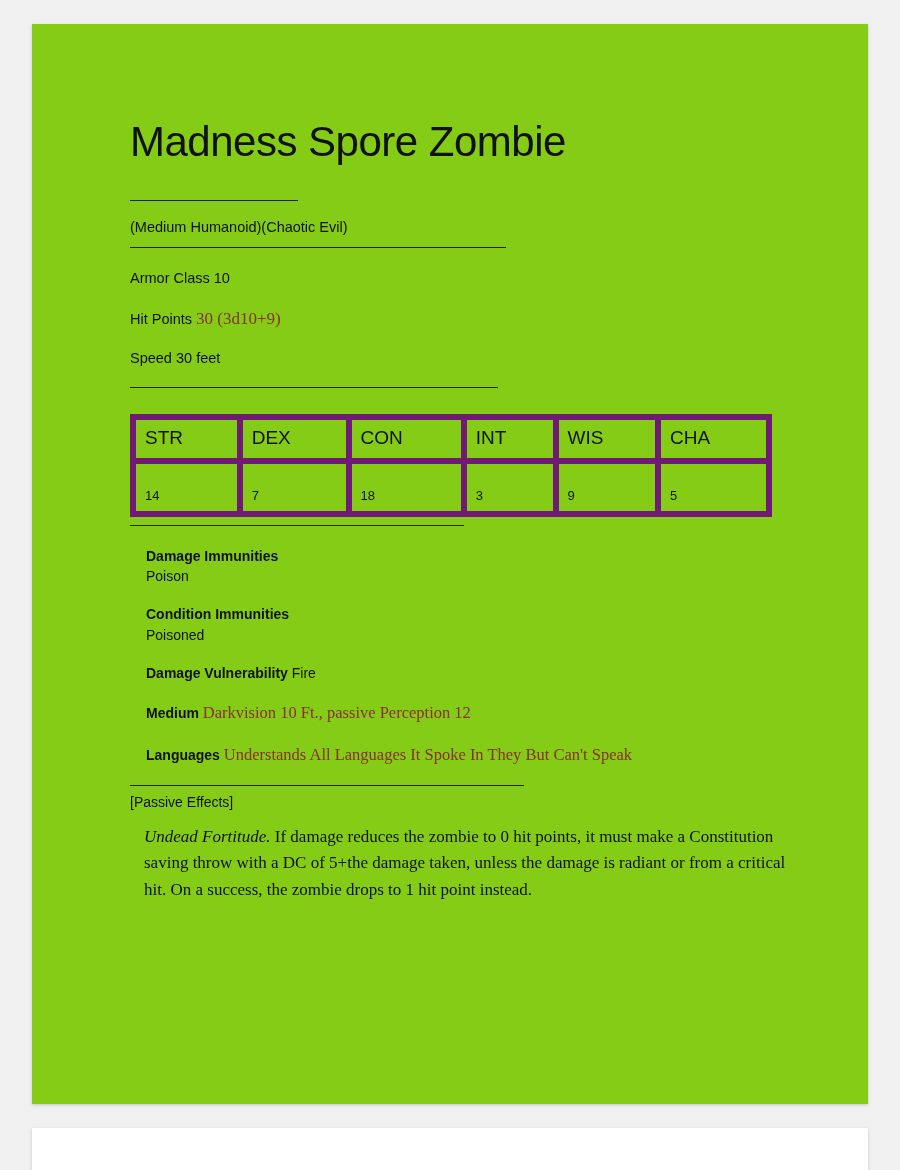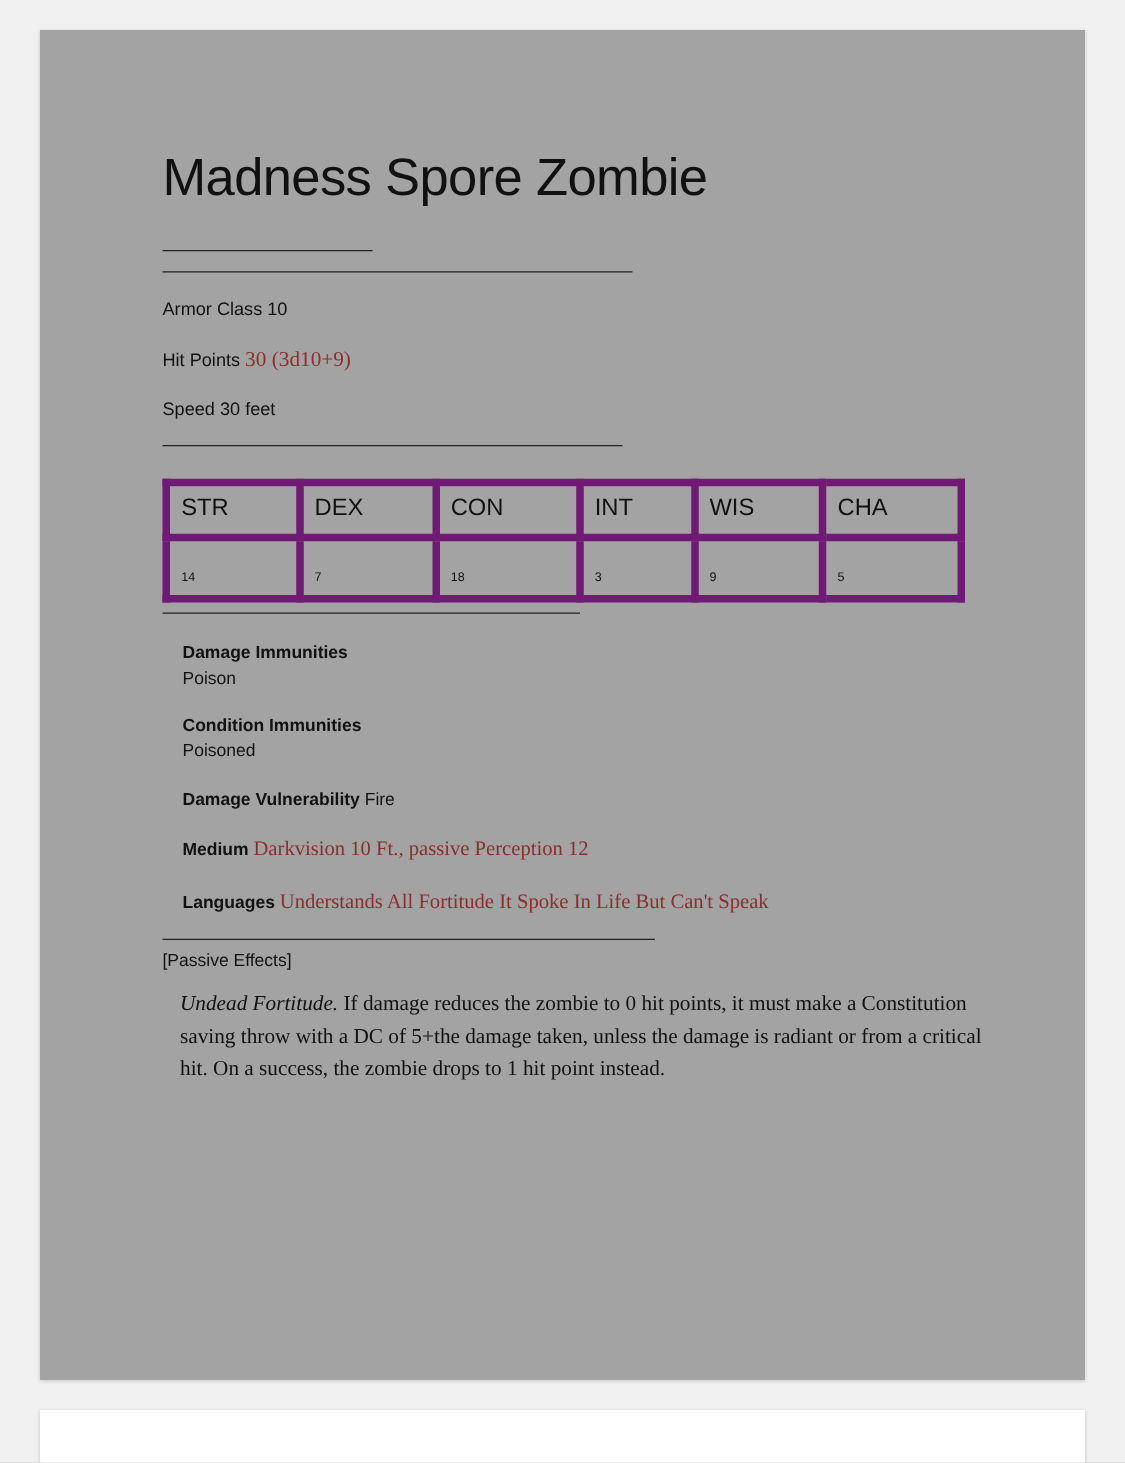--- a/index.html
+++ b/index.html
@@ -16,21 +16,21 @@
     height: 1170px;
     position: relative;
     background: #f0f0f0;
   }
   .page {
     position: absolute;
     left: 32px;
     top: 24px;
     width: 836px;
     height: 1080px;
-    background: #a3a3a3;
+    background: #84cc16;
     box-shadow: 0 1px 3px rgba(0,0,0,0.18);
   }
   .page-next {
     position: absolute;
     left: 32px;
     top: 1128px;
     width: 836px;
     height: 60px;
     background: #ffffff;
     box-shadow: 0 1px 3px rgba(0,0,0,0.18);
@@ -89,21 +89,21 @@
     text-align: left;
     font-weight: 400;
     color: #111;
   }
   table.abilities th {
     font-size: 19px;
     padding: 7px 0 9px 9px;
     font-family: "Liberation Sans", sans-serif;
   }
   table.abilities td {
-    font-size: 10px;
+    font-size: 13px;
     padding: 24px 0 8px 9px;
     font-family: "Liberation Sans", sans-serif;
   }
   .traits { margin-top: 0; }
   .trait {
     font-size: 14px;
     color: #111;
     margin: 0 0 18px 16px;
     line-height: 1.45;
   }
@@ -137,20 +137,21 @@
 <body>
 
 <div class="page-wrap">
   <div class="page">
     <div class="content">
 
       <h1 class="title">Madness Spore Zombie</h1>
 
       <hr class="rule rule-short">
 
+      <p class="subtitle">(Medium Humanoid)(Chaotic Evil)</p>
 
       <hr class="rule rule-med">
 
       <p class="statline">
         <span>Armor Class</span>
         <span>10</span>
       </p>
 
       <p class="statline">
         <span>Hit Points</span>
@@ -204,21 +205,21 @@
           <span class="val-plain">Fire</span>
         </p>
 
         <p class="trait">
           <b>Medium</b>
           <span class="val-serif">Darkvision 10 Ft., passive Perception 12</span>
         </p>
 
         <p class="trait">
           <b>Languages</b>
-          <span class="val-serif">Understands All Fortitude It Spoke In Life But Can't Speak</span>
+          <span class="val-serif">Understands All Languages It Spoke In They But Can't Speak</span>
         </p>
 
       </div>
 
       <hr class="rule rule-long">
 
       <p class="section-label">[Passive Effects]</p>
 
       <p class="effect">
         <i>Undead Fortitude.</i><span> If damage reduces the zombie to 0 hit points, it must make a Constitution saving throw with a DC of 5+the damage taken, unless the damage is radiant or from a critical hit. On a success, the zombie drops to 1 hit point instead.</span>

